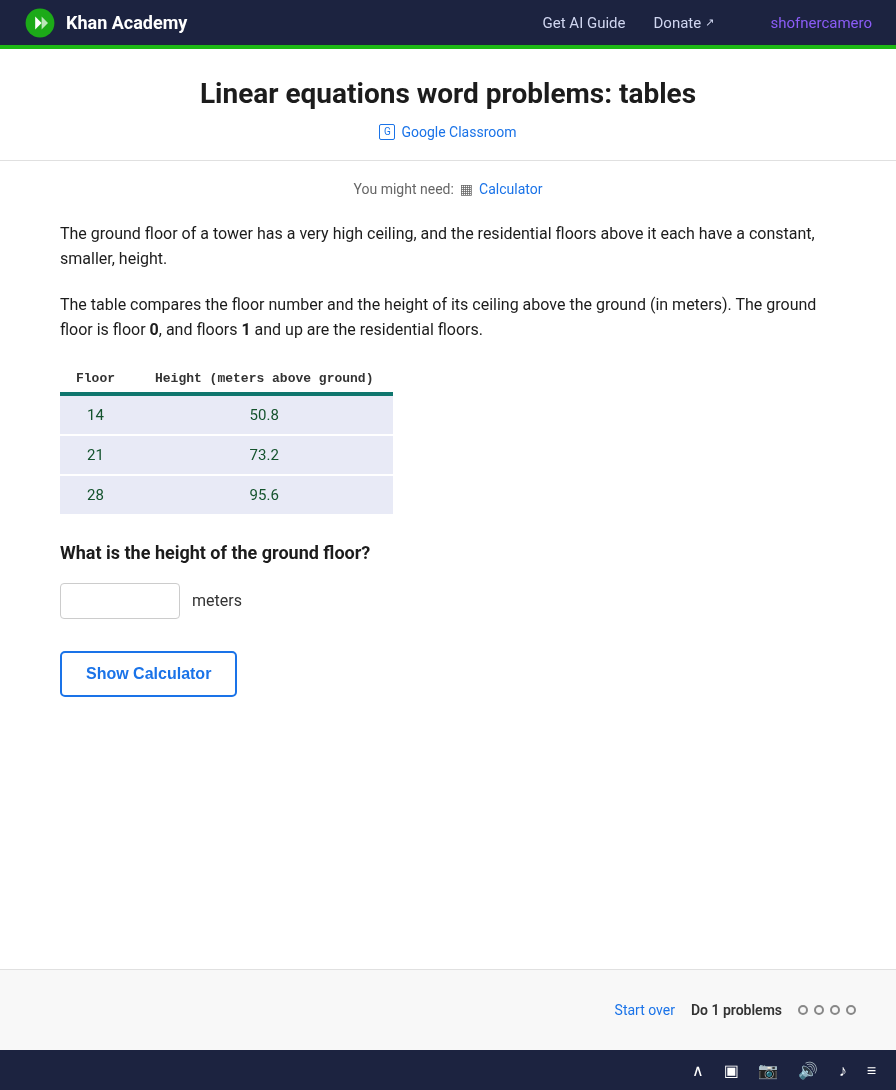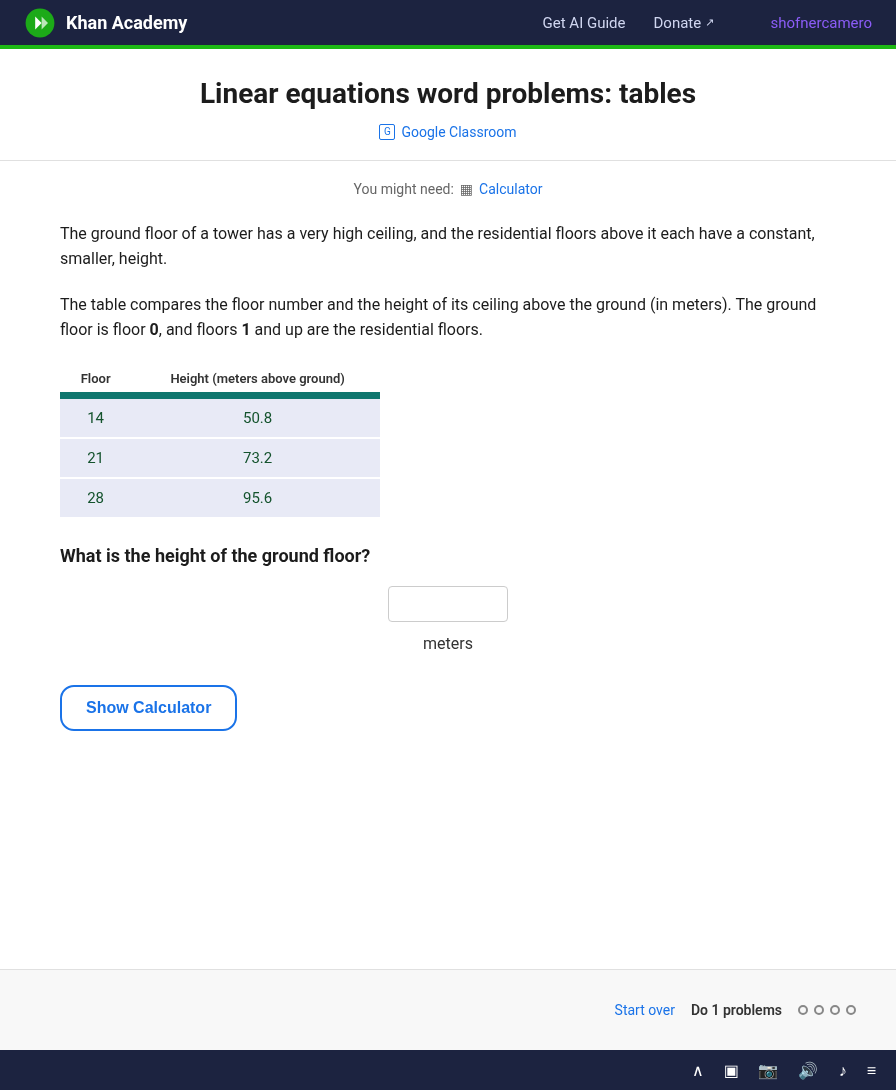--- a/index.html
+++ b/index.html
@@ -133,21 +133,22 @@
       border-collapse: collapse;
       margin-bottom: 28px;
       min-width: 320px;
     }
     .data-table th {
       font-size: 13px;
       font-weight: 600;
       color: #333;
       padding: 8px 20px 6px;
       text-align: center;
-      border-bottom: 7px solid #0f766e;
+      border-bottom: 4px solid #0f766e;
+      font-family: Liberation Mono, monospace;
     }
     .data-table th:first-child {
       text-align: center;
       padding-left: 16px;
     }
     .data-table td {
       padding: 10px 20px;
       text-align: center;
       font-size: 15px;
       color: #14532d;
@@ -169,21 +170,20 @@
       color: #1c1c1c;
       margin-bottom: 20px;
     }
 
     
     .answer-row {
       display: flex;
       align-items: center;
       gap: 12px;
       margin-bottom: 32px;
-      flex-direction: column;
     }
     .answer-input {
       width: 120px;
       height: 36px;
       border: 1px solid #ccc;
       border-radius: 4px;
       padding: 0 8px;
       font-size: 16px;
       outline: none;
     }
@@ -193,21 +193,21 @@
     }
 
     
     .show-calculator-btn {
       border: 2px solid #1a73e8;
       background: white;
       color: #1a73e8;
       font-size: 16px;
       font-weight: 600;
       padding: 12px 24px;
-      border-radius: 14px;
+      border-radius: 5px;
       cursor: pointer;
       display: inline-block;
     }
 
     
     .footer-bar {
       background: #f8f8f8;
       border-top: 1px solid #e0e0e0;
       padding: 32px 40px;
       display: flex;

